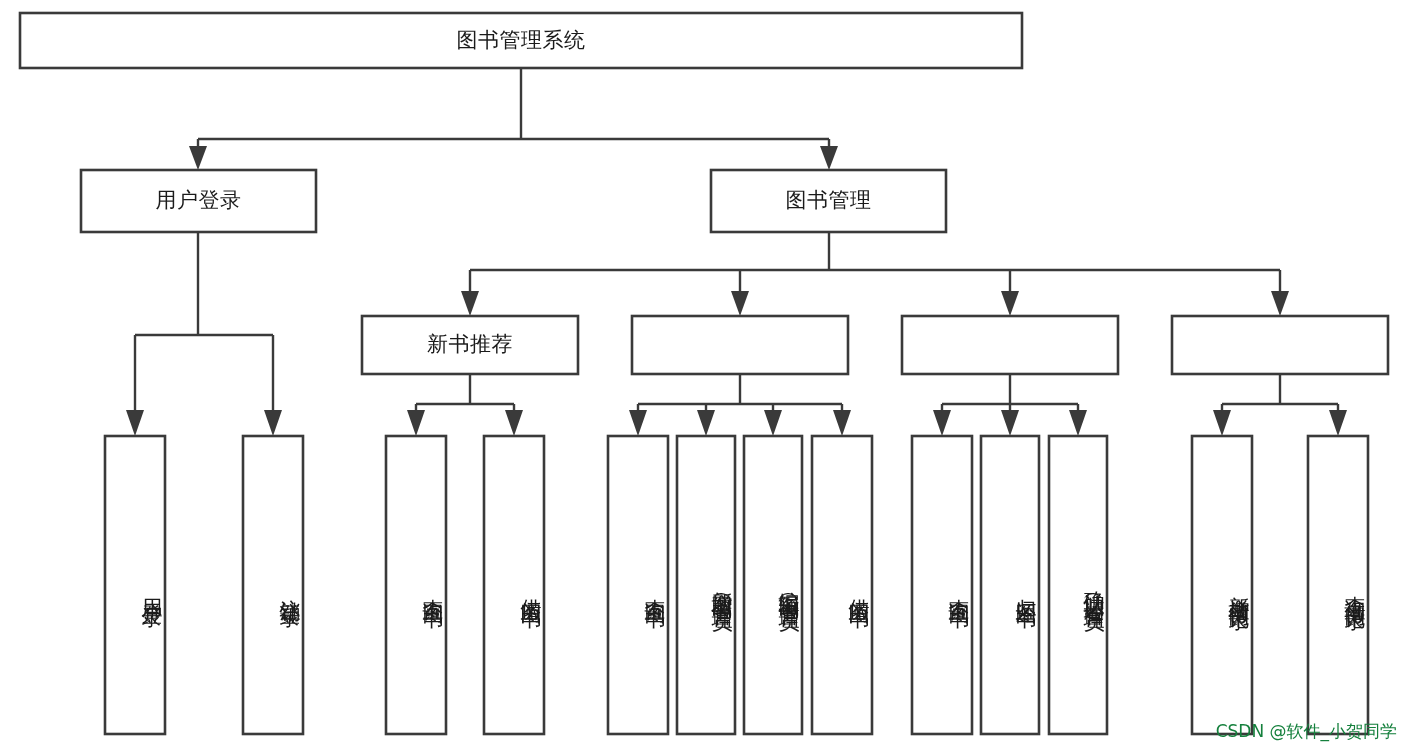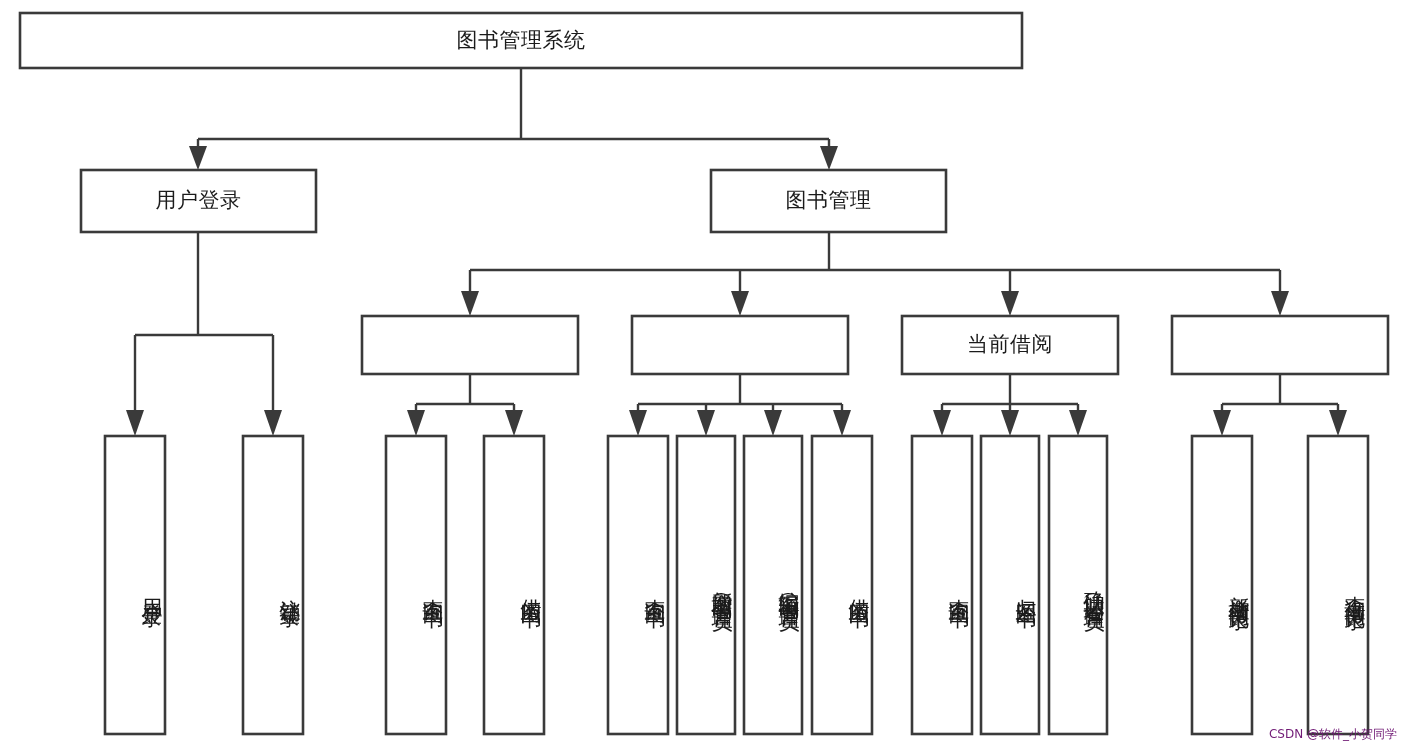--- a/index.html
+++ b/index.html
@@ -67,22 +67,22 @@
     padding-top: 6px;
     text-align: left;
   }
   .node-label.vert.tall {
     padding-top: 4px;
   }
   .watermark {
     position: absolute;
     right: 8px;
     bottom: 4px;
-    font-size: 12px;
-    color: #701a75;
+    font-size: 17px;
+    color: #15803d;
     font-family: "DejaVu Sans", "Liberation Sans", sans-serif;
     white-space: nowrap;
     pointer-events: none;
   }
 </style>
 </head>
 <body>
 
 <div id="diagram-root">
 
@@ -182,21 +182,21 @@
       <rect class="node-box" x="1192" y="436" width="60" height="298"></rect>
       <rect class="node-box" x="1308" y="436" width="60" height="298"></rect>
     </g>
   </svg>
 
   <div class="node-label horiz" style="left:20px; top:13px; width:1002px; height:55px;">图书管理系统</div>
 
   <div class="node-label horiz" style="left:81px; top:170px; width:235px; height:62px;">用户登录</div>
   <div class="node-label horiz" style="left:711px; top:170px; width:235px; height:62px;">图书管理</div>
 
-  <div class="node-label horiz" style="left:902px; top:316px; width:216px; height:58px;">当前借阅</div>
+  <div class="node-label horiz" style="left:362px; top:316px; width:216px; height:58px;">新书推荐</div>
 
   <div class="node-label vert" style="left:105px; top:470px; width:60px; height:230px;">用户登录</div>
   <div class="node-label vert" style="left:243px; top:470px; width:60px; height:230px;">注销登录</div>
 
   <div class="node-label vert" style="left:386px; top:470px; width:60px; height:230px;">查询图书</div>
   <div class="node-label vert" style="left:484px; top:470px; width:60px; height:230px;">借阅图书</div>
 
   <div class="node-label vert" style="left:608px; top:470px; width:60px; height:230px;">查询图书</div>
   <div class="node-label vert tall" style="left:677px; top:440px; width:58px; height:290px;">新增图书（管理员）</div>
   <div class="node-label vert tall" style="left:744px; top:440px; width:58px; height:290px;">编辑图书（管理员）</div>

